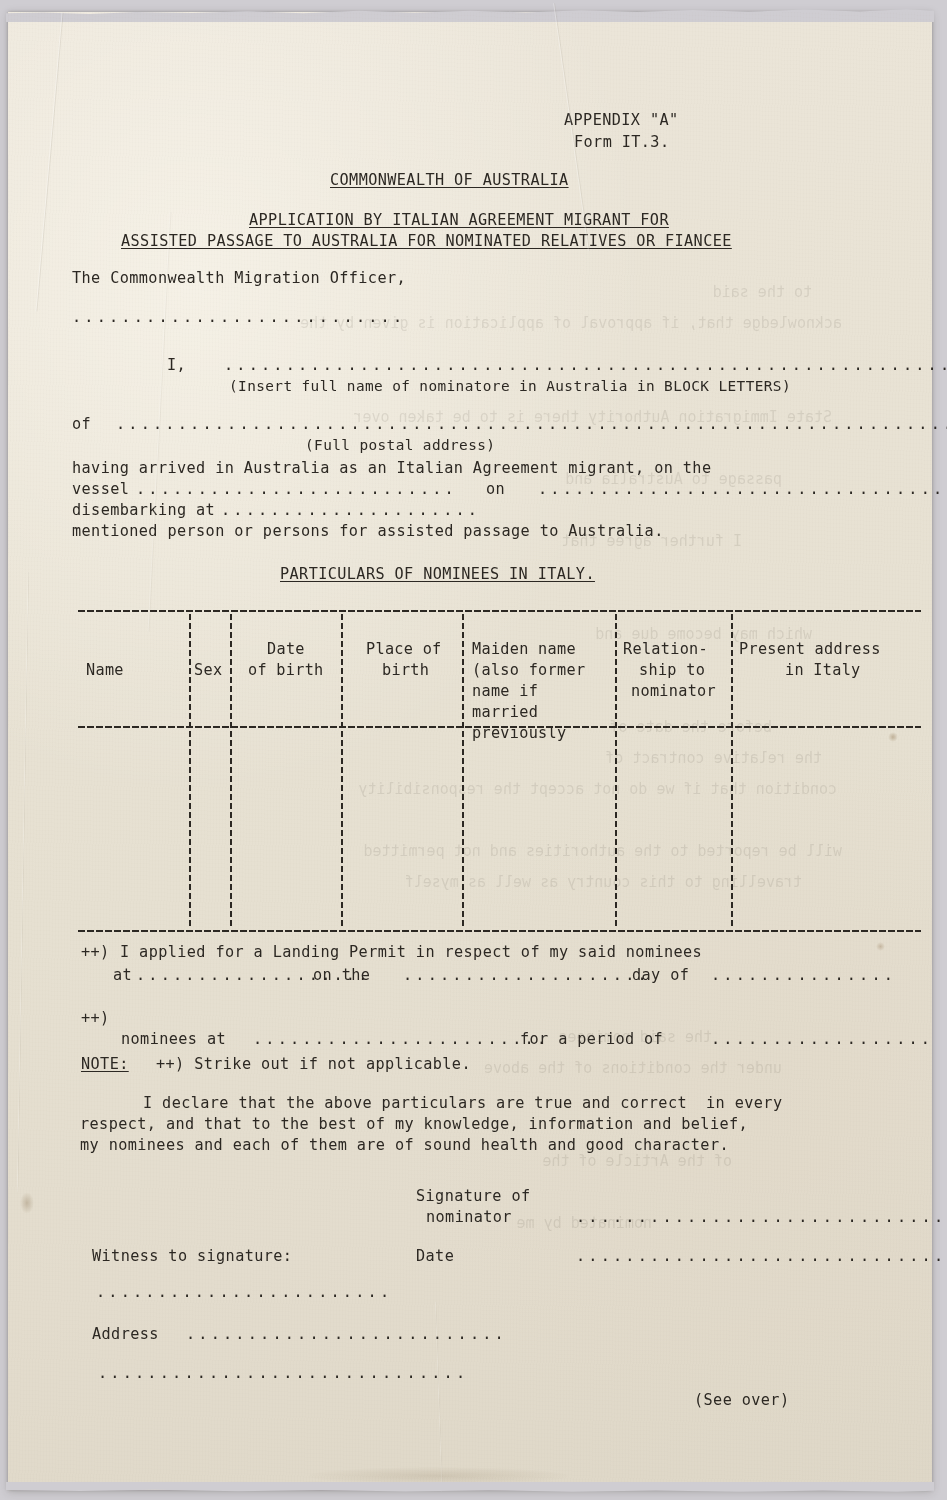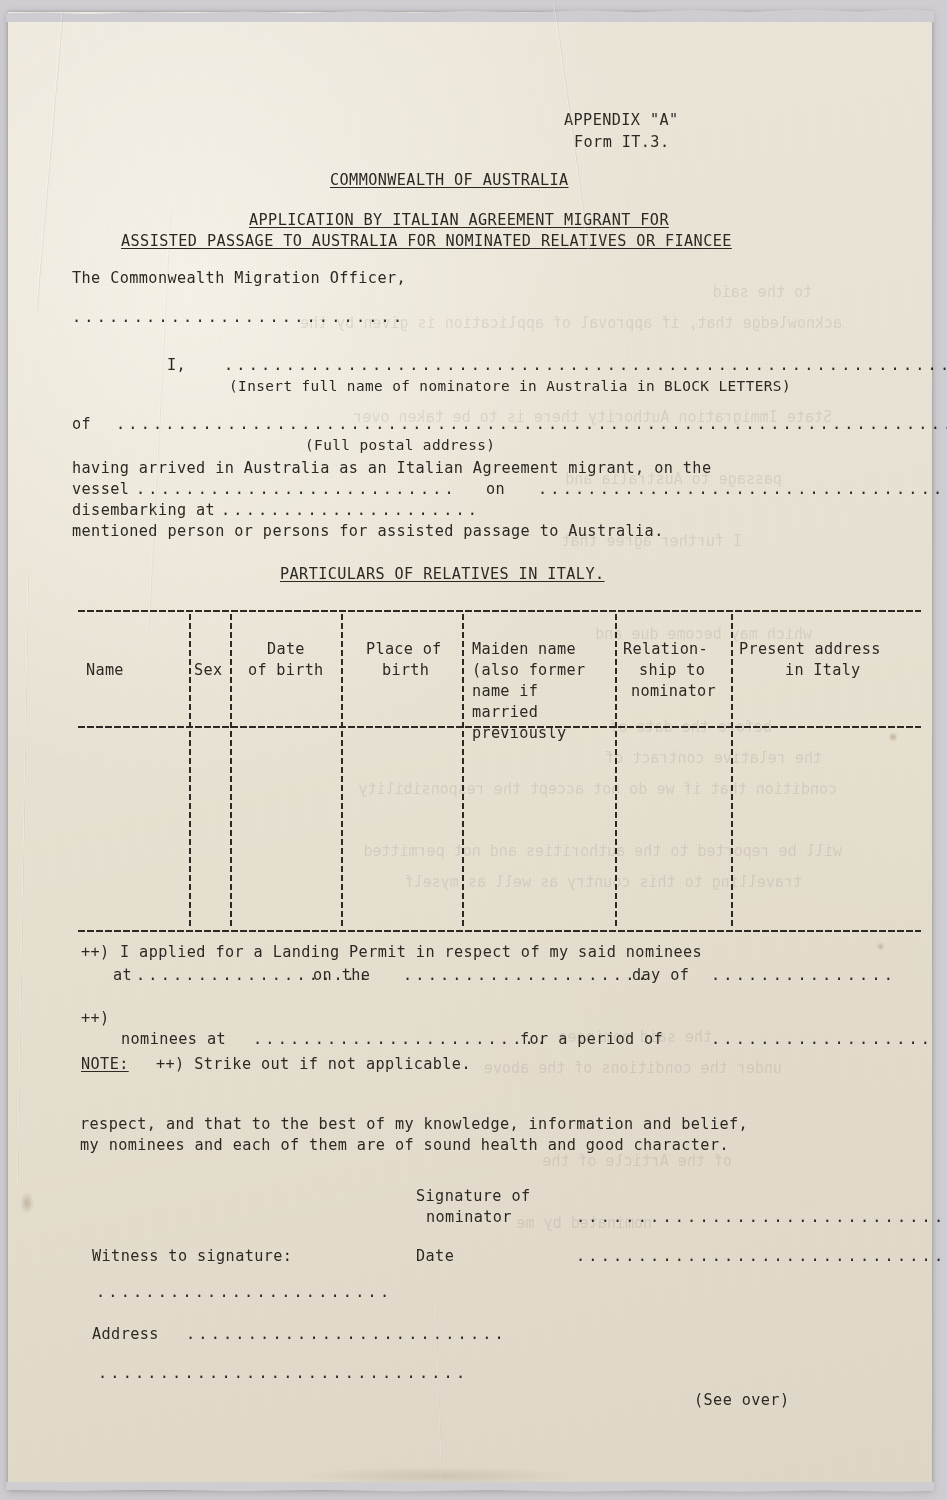--- a/index.html
+++ b/index.html
@@ -196,21 +196,21 @@
       <div class="ln" style="left:64px;  top:467px;text-align:center;">vessel</div>
       <div class="ln dots" style="left:128px; top:467px; letter-spacing:3.2px;">..........................</div>
       <div class="ln" style="left:478px; top:467px;">on</div>
       <div class="ln dots" style="left:530px; top:467px; letter-spacing:3.2px;">..................................</div>
 
       <div class="ln" style="left:64px;  top:488px;">disembarking at</div>
       <div class="ln dots" style="left:213px; top:488px; letter-spacing:3.2px;">.....................</div>
 
       <div class="ln" style="left:64px; top:509px;">mentioned person or persons for assisted passage to Australia.</div>
 
-      <div class="ln u" style="left:272px; top:552px;">PARTICULARS OF RELATIVES IN ITALY.</div>
+      <div class="ln u" style="left:272px; top:552px;">PARTICULARS OF NOMINEES IN ITALY.</div>
 
       <div class="ln" style="left:73px;  top:930px;">++)</div>
       <div class="ln" style="left:112px; top:930px;">I applied for a Landing Permit in respect of my said nominees</div>
 
       <div class="ln" style="left:105px; top:953px;">at</div>
       <div class="ln dots" style="left:128px; top:953px; letter-spacing:3.2px;">...................</div>
       <div class="ln" style="left:305px; top:953px;">on the</div>
       <div class="ln dots" style="left:395px; top:953px; letter-spacing:3.2px;">....................</div>
       <div class="ln" style="left:624px; top:953px;">day of</div>
       <div class="ln dots" style="left:703px; top:953px; letter-spacing:3.2px;">...............</div>
@@ -218,20 +218,21 @@
       <div class="ln" style="left:73px;  top:996px;">++)</div>
 
       <div class="ln" style="left:113px; top:1017px;">nominees at</div>
       <div class="ln dots" style="left:245px; top:1017px; letter-spacing:3.2px;">........................</div>
       <div class="ln" style="left:512px; top:1017px;">for a period of</div>
       <div class="ln dots" style="left:703px; top:1017px; letter-spacing:3.2px;">..................</div>
 
       <div class="ln u" style="left:73px;  top:1042px;">NOTE:</div>
       <div class="ln" style="left:148px; top:1042px;">++) Strike out if not applicable.</div>
 
+      <div class="ln" style="left:135px; top:1081px;">I declare that the above particulars are true and correct  in every</div>
       <div class="ln" style="left:72px;  top:1102px;">respect, and that to the best of my knowledge, information and belief,</div>
       <div class="ln" style="left:72px;  top:1123px;">my nominees and each of them are of sound health and good character.</div>
 
       <div class="ln" style="left:408px; top:1174px;">Signature of</div>
       <div class="ln" style="left:418px; top:1195px;">nominator</div>
       <div class="ln dots" style="left:568px; top:1195px; letter-spacing:3.2px;">...................................</div>
 
       <div class="ln" style="left:84px;  top:1234px;">Witness to signature:</div>
       <div class="ln" style="left:408px; top:1234px;">Date</div>
       <div class="ln dots" style="left:568px; top:1234px; letter-spacing:3.2px;">...................................</div>

